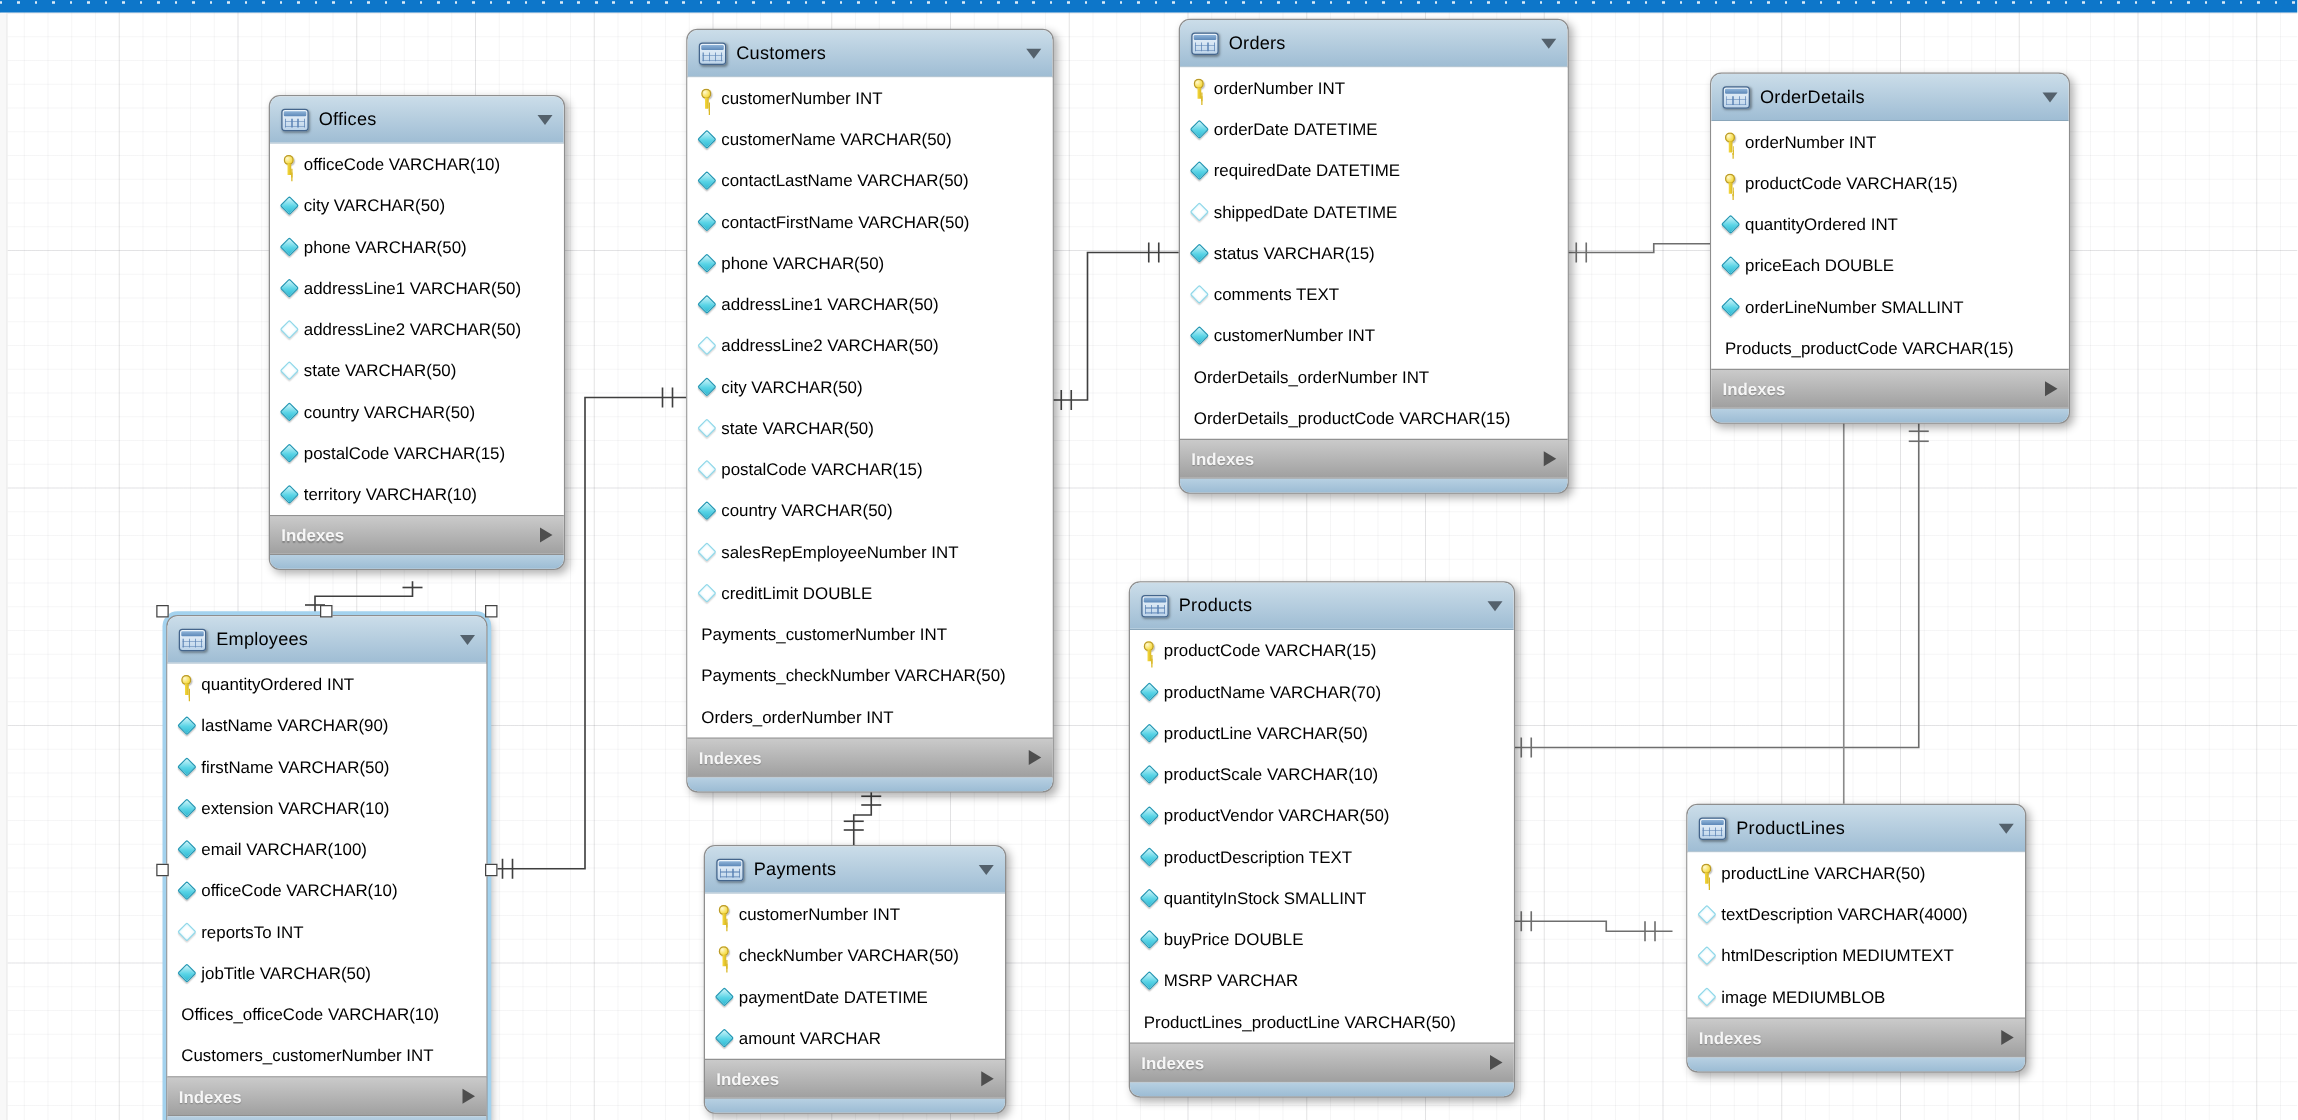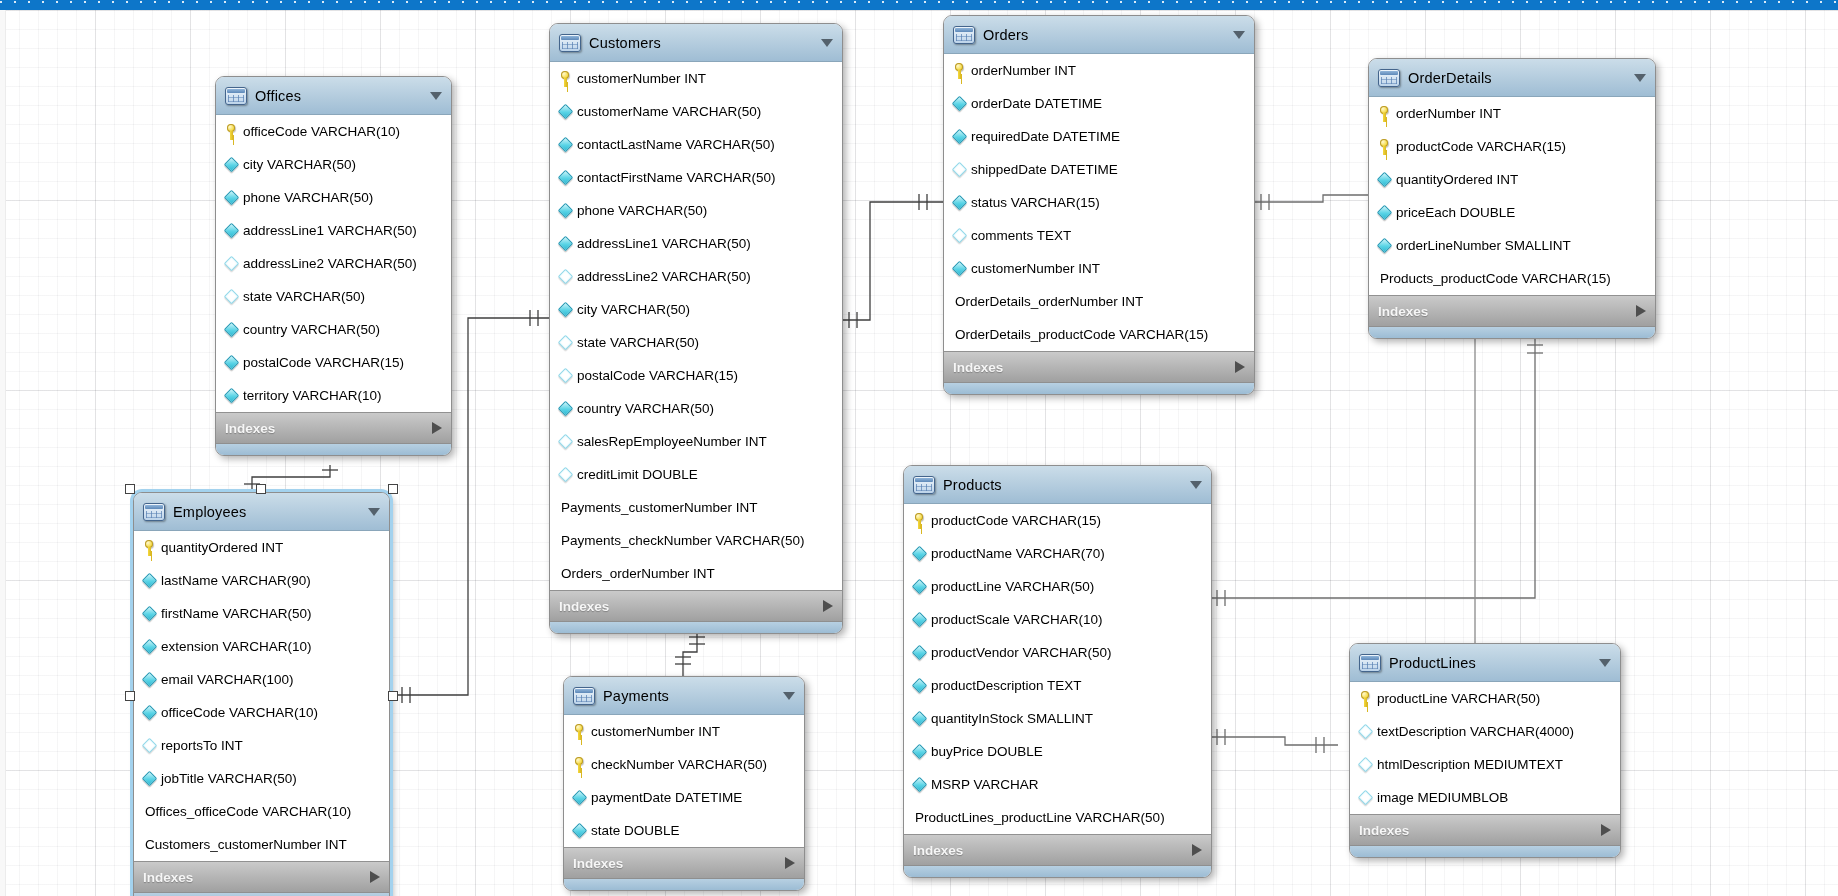--- a/index.html
+++ b/index.html
@@ -458,21 +458,21 @@
           <div class="t-row">
     <span class="c-icon icon-key"></span>
     <span class="c-text">checkNumber VARCHAR(50)</span>
   </div>
           <div class="t-row">
     <span class="c-icon icon-filled"></span>
     <span class="c-text">paymentDate DATETIME</span>
   </div>
           <div class="t-row">
     <span class="c-icon icon-filled"></span>
-    <span class="c-text">state DOUBLE</span>
+    <span class="c-text">amount VARCHAR</span>
   </div>
         </div>
     <div class="t-indexes">
       <span class="idx-label">Indexes</span>
       <span class="idx-arrow"></span>
     </div>
     <div class="t-footer"></div>
   </div>
       <div class="table" style="left: 903px; top: 465px; width: 307px;">
     <div class="t-header">

